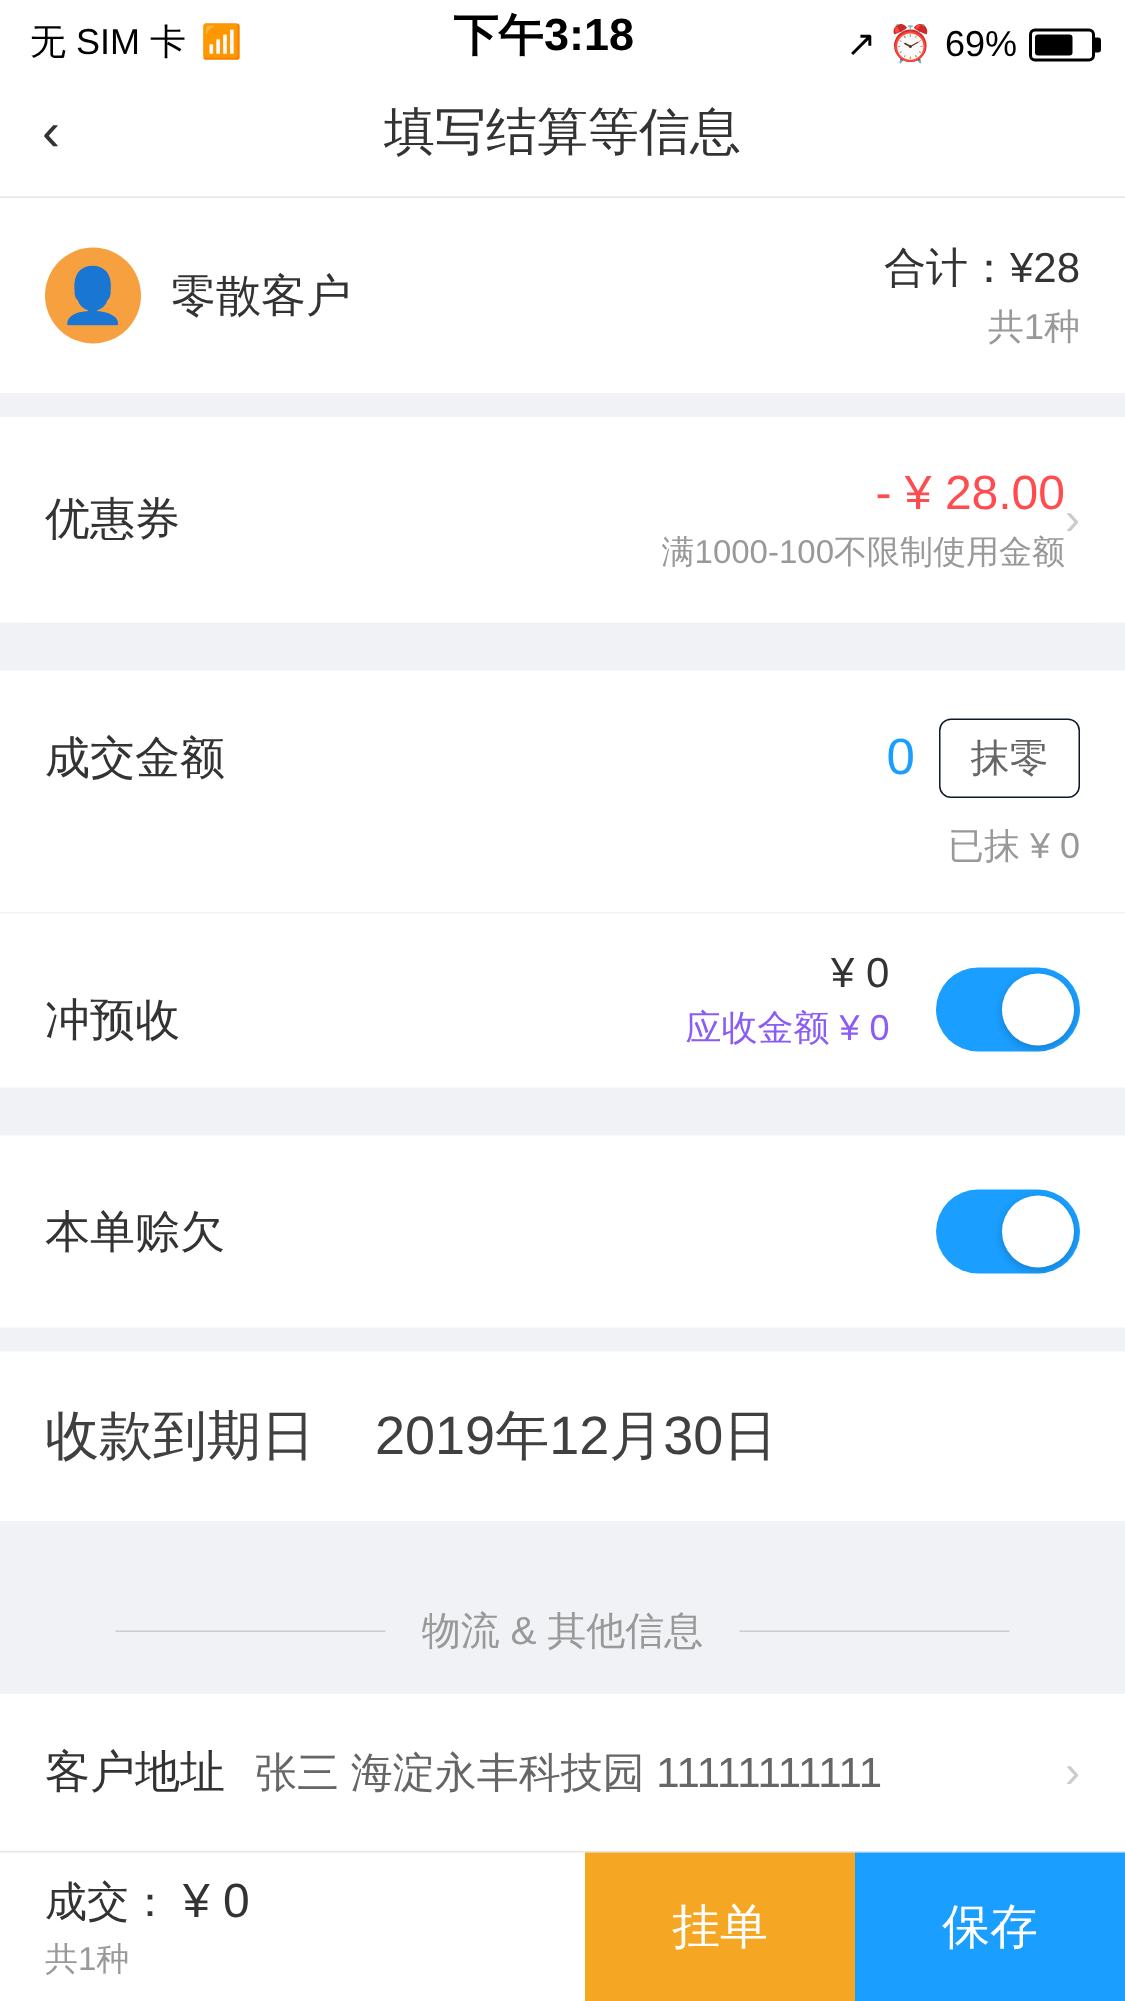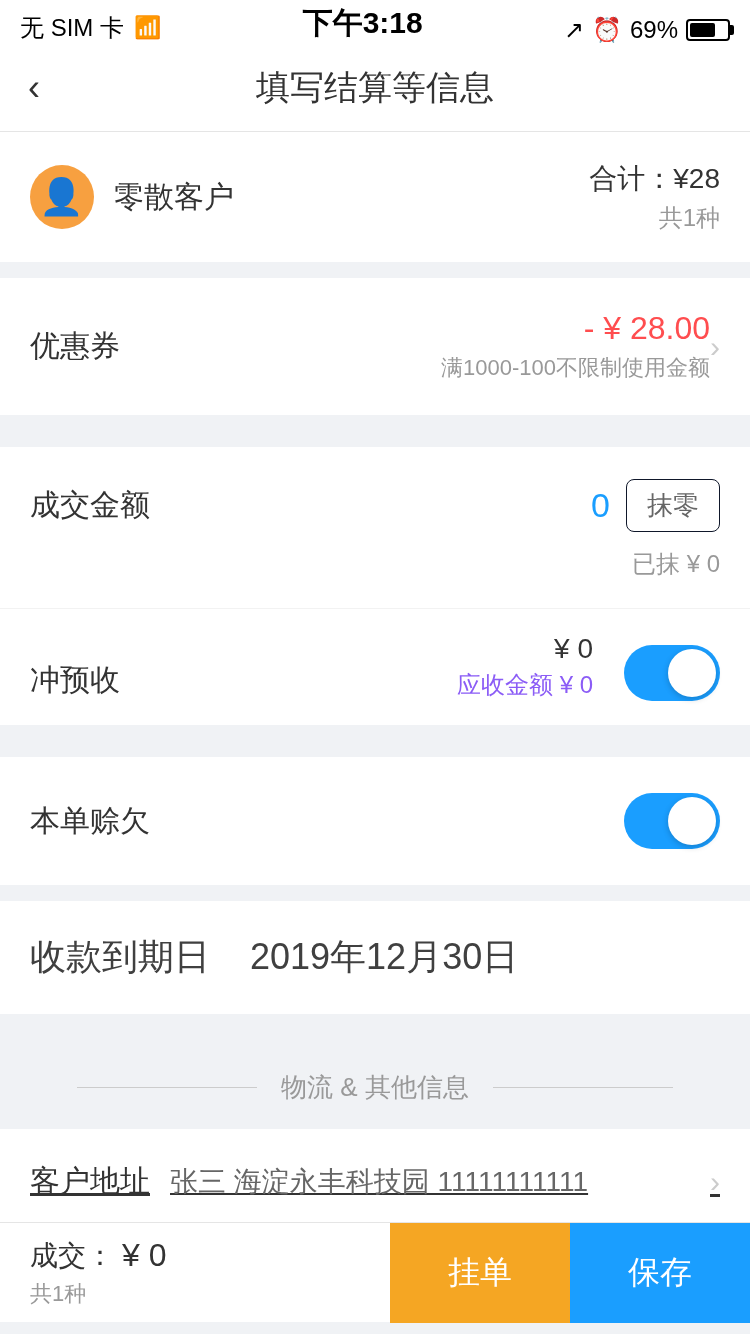--- a/index.html
+++ b/index.html
@@ -194,34 +194,33 @@
       background: #ccc;
       vertical-align: middle;
       margin: 0 16px;
     }
     .logistics-text { font-size: 26px; color: #999; display: inline-block; vertical-align: middle; }
 
     
     .address-section {
       background: #fff;
       margin-bottom: 20px;
-      text-decoration: underline;
     }
     .address-row {
       display: flex;
       align-items: center;
       padding: 32px 30px;
     }
     .address-label { font-size: 30px; color: #333; margin-right: 20px; flex-shrink: 0; }
     .address-value { font-size: 28px; color: #666; flex: 1; }
 
     
     .bottom-bar {
       position: fixed;
-      bottom: 12px;
+      bottom: 0;
       width: 750px;
       height: 100px;
       background: #fff;
       display: flex;
       align-items: center;
       border-top: 1px solid #e5e5e5;
     }
     .bottom-info {
       flex: 1;
       padding: 0 30px;

